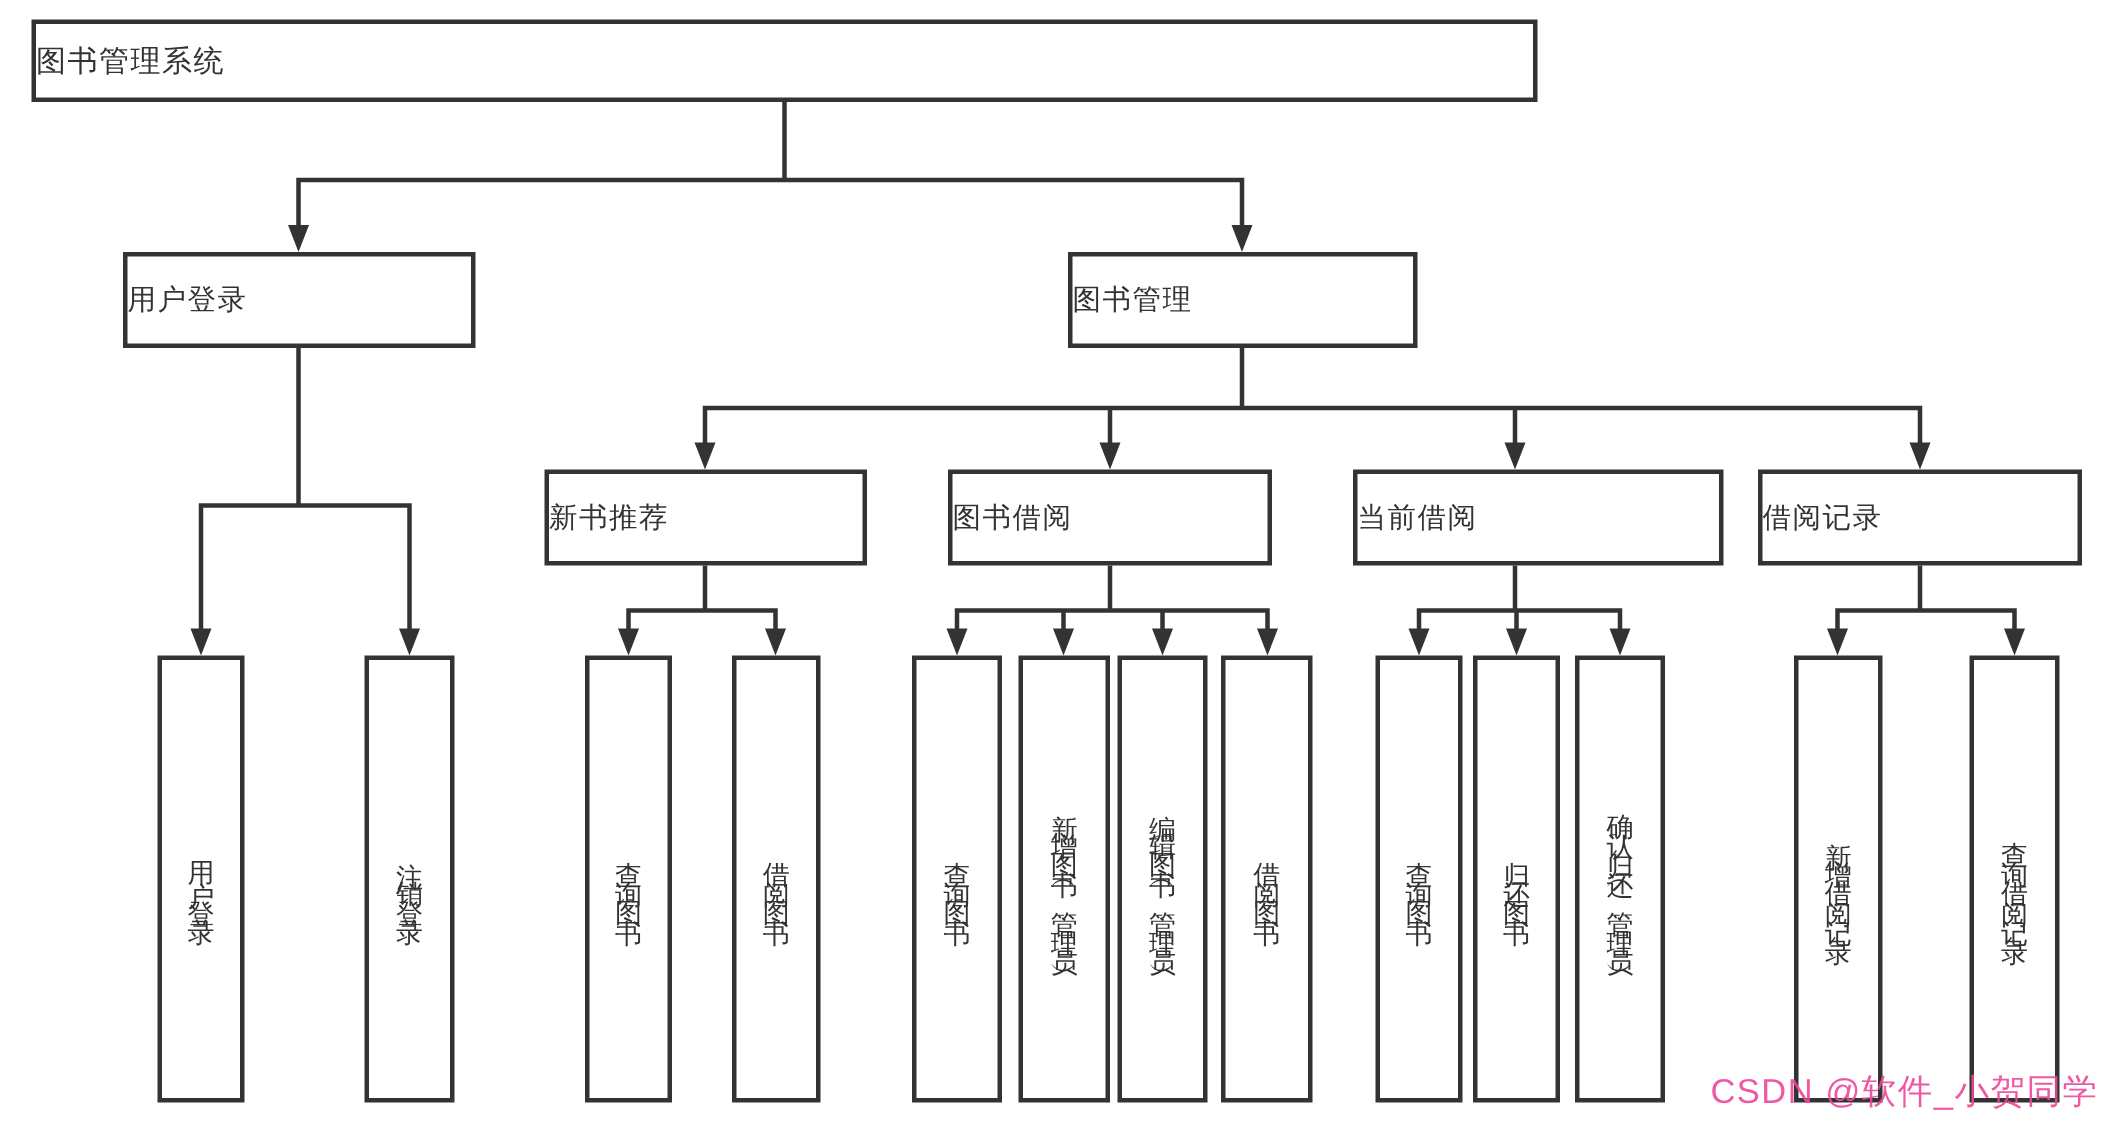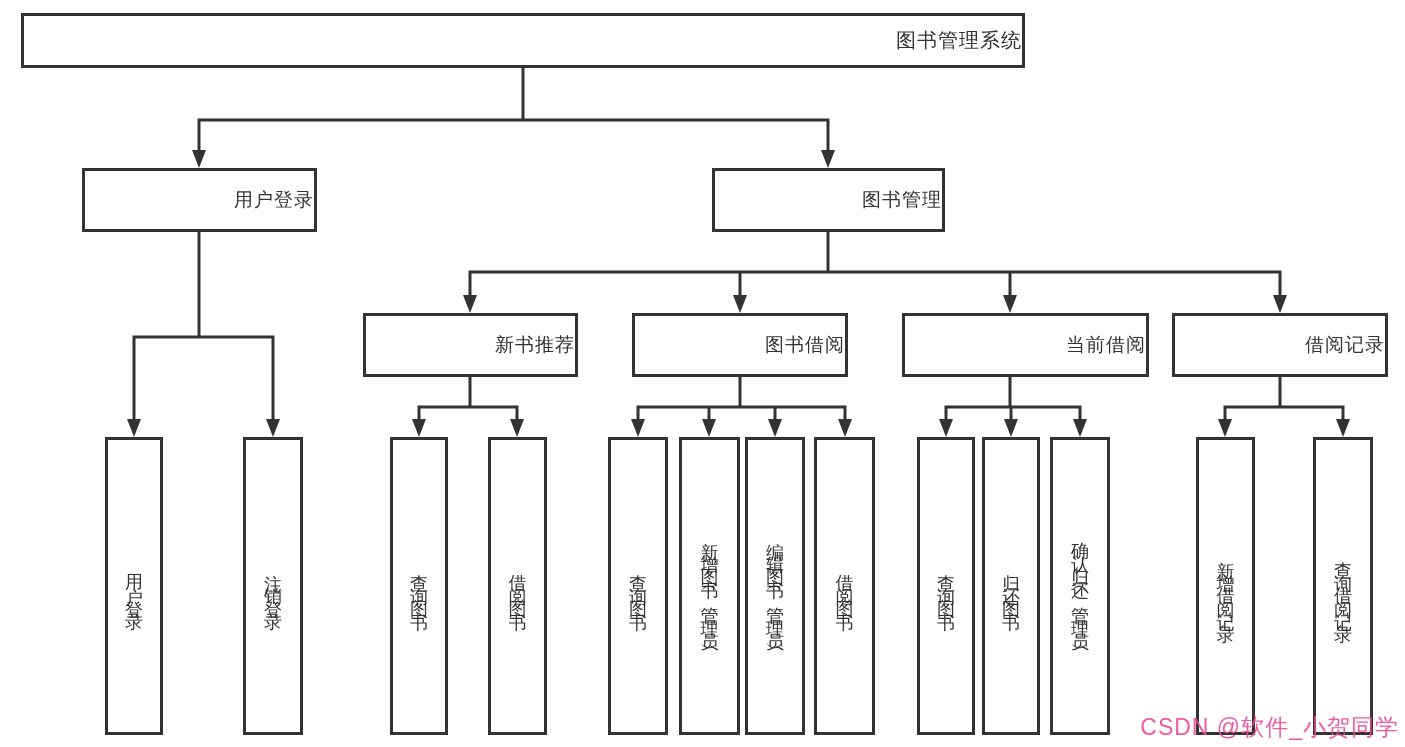--- a/index.html
+++ b/index.html
@@ -17,21 +17,21 @@
     width: 1405px; height: 747px;
     z-index: 1;
   }
   .hbox {
     position: absolute;
     box-sizing: border-box;
     border: 3px solid #333333;
     background: #ffffff;
     display: flex;
     align-items: center;
-    justify-content: flex-end;
+    justify-content: flex-start;
     font-size: 19px;
     color: #333333;
     z-index: 2;
     letter-spacing: 1px;
   }
   .hbox.root { font-size: 20px; }
   .vbox {
     position: absolute;
     top: 437px;
     height: 298px;
@@ -111,27 +111,27 @@
   <div class="hbox" style="left:82px; top:168px; width:235px; height:64px;">
     <span>用户登录</span>
   </div>
   <div class="hbox" style="left:363px; top:313px; width:215px; height:64px;">
     <span>新书推荐</span>
   </div>
 
   <div class="hbox" style="left:712px; top:168px; width:233px; height:64px;">
     <span>图书管理</span>
   </div>
-  <div class="hbox" style="left:632px; top:313px; width:216px; height:64px;padding-left:12px;">
+  <div class="hbox" style="left:632px; top:313px; width:216px; height:64px;">
     <span>图书借阅</span>
   </div>
   <div class="hbox" style="left:902px; top:313px; width:247px; height:64px;">
     <span>当前借阅</span>
   </div>
-  <div class="hbox" style="left:1172px; top:313px; width:216px; height:64px;padding-left:36px;">
+  <div class="hbox" style="left:1172px; top:313px; width:216px; height:64px;">
     <span>借阅记录</span>
   </div>
 
   <div class="vbox" style="left:105px; width:58px;">
     <span>用户登录</span>
   </div>
   <div class="vbox" style="left:243px; width:60px;">
     <span>注销登录</span>
   </div>
 

